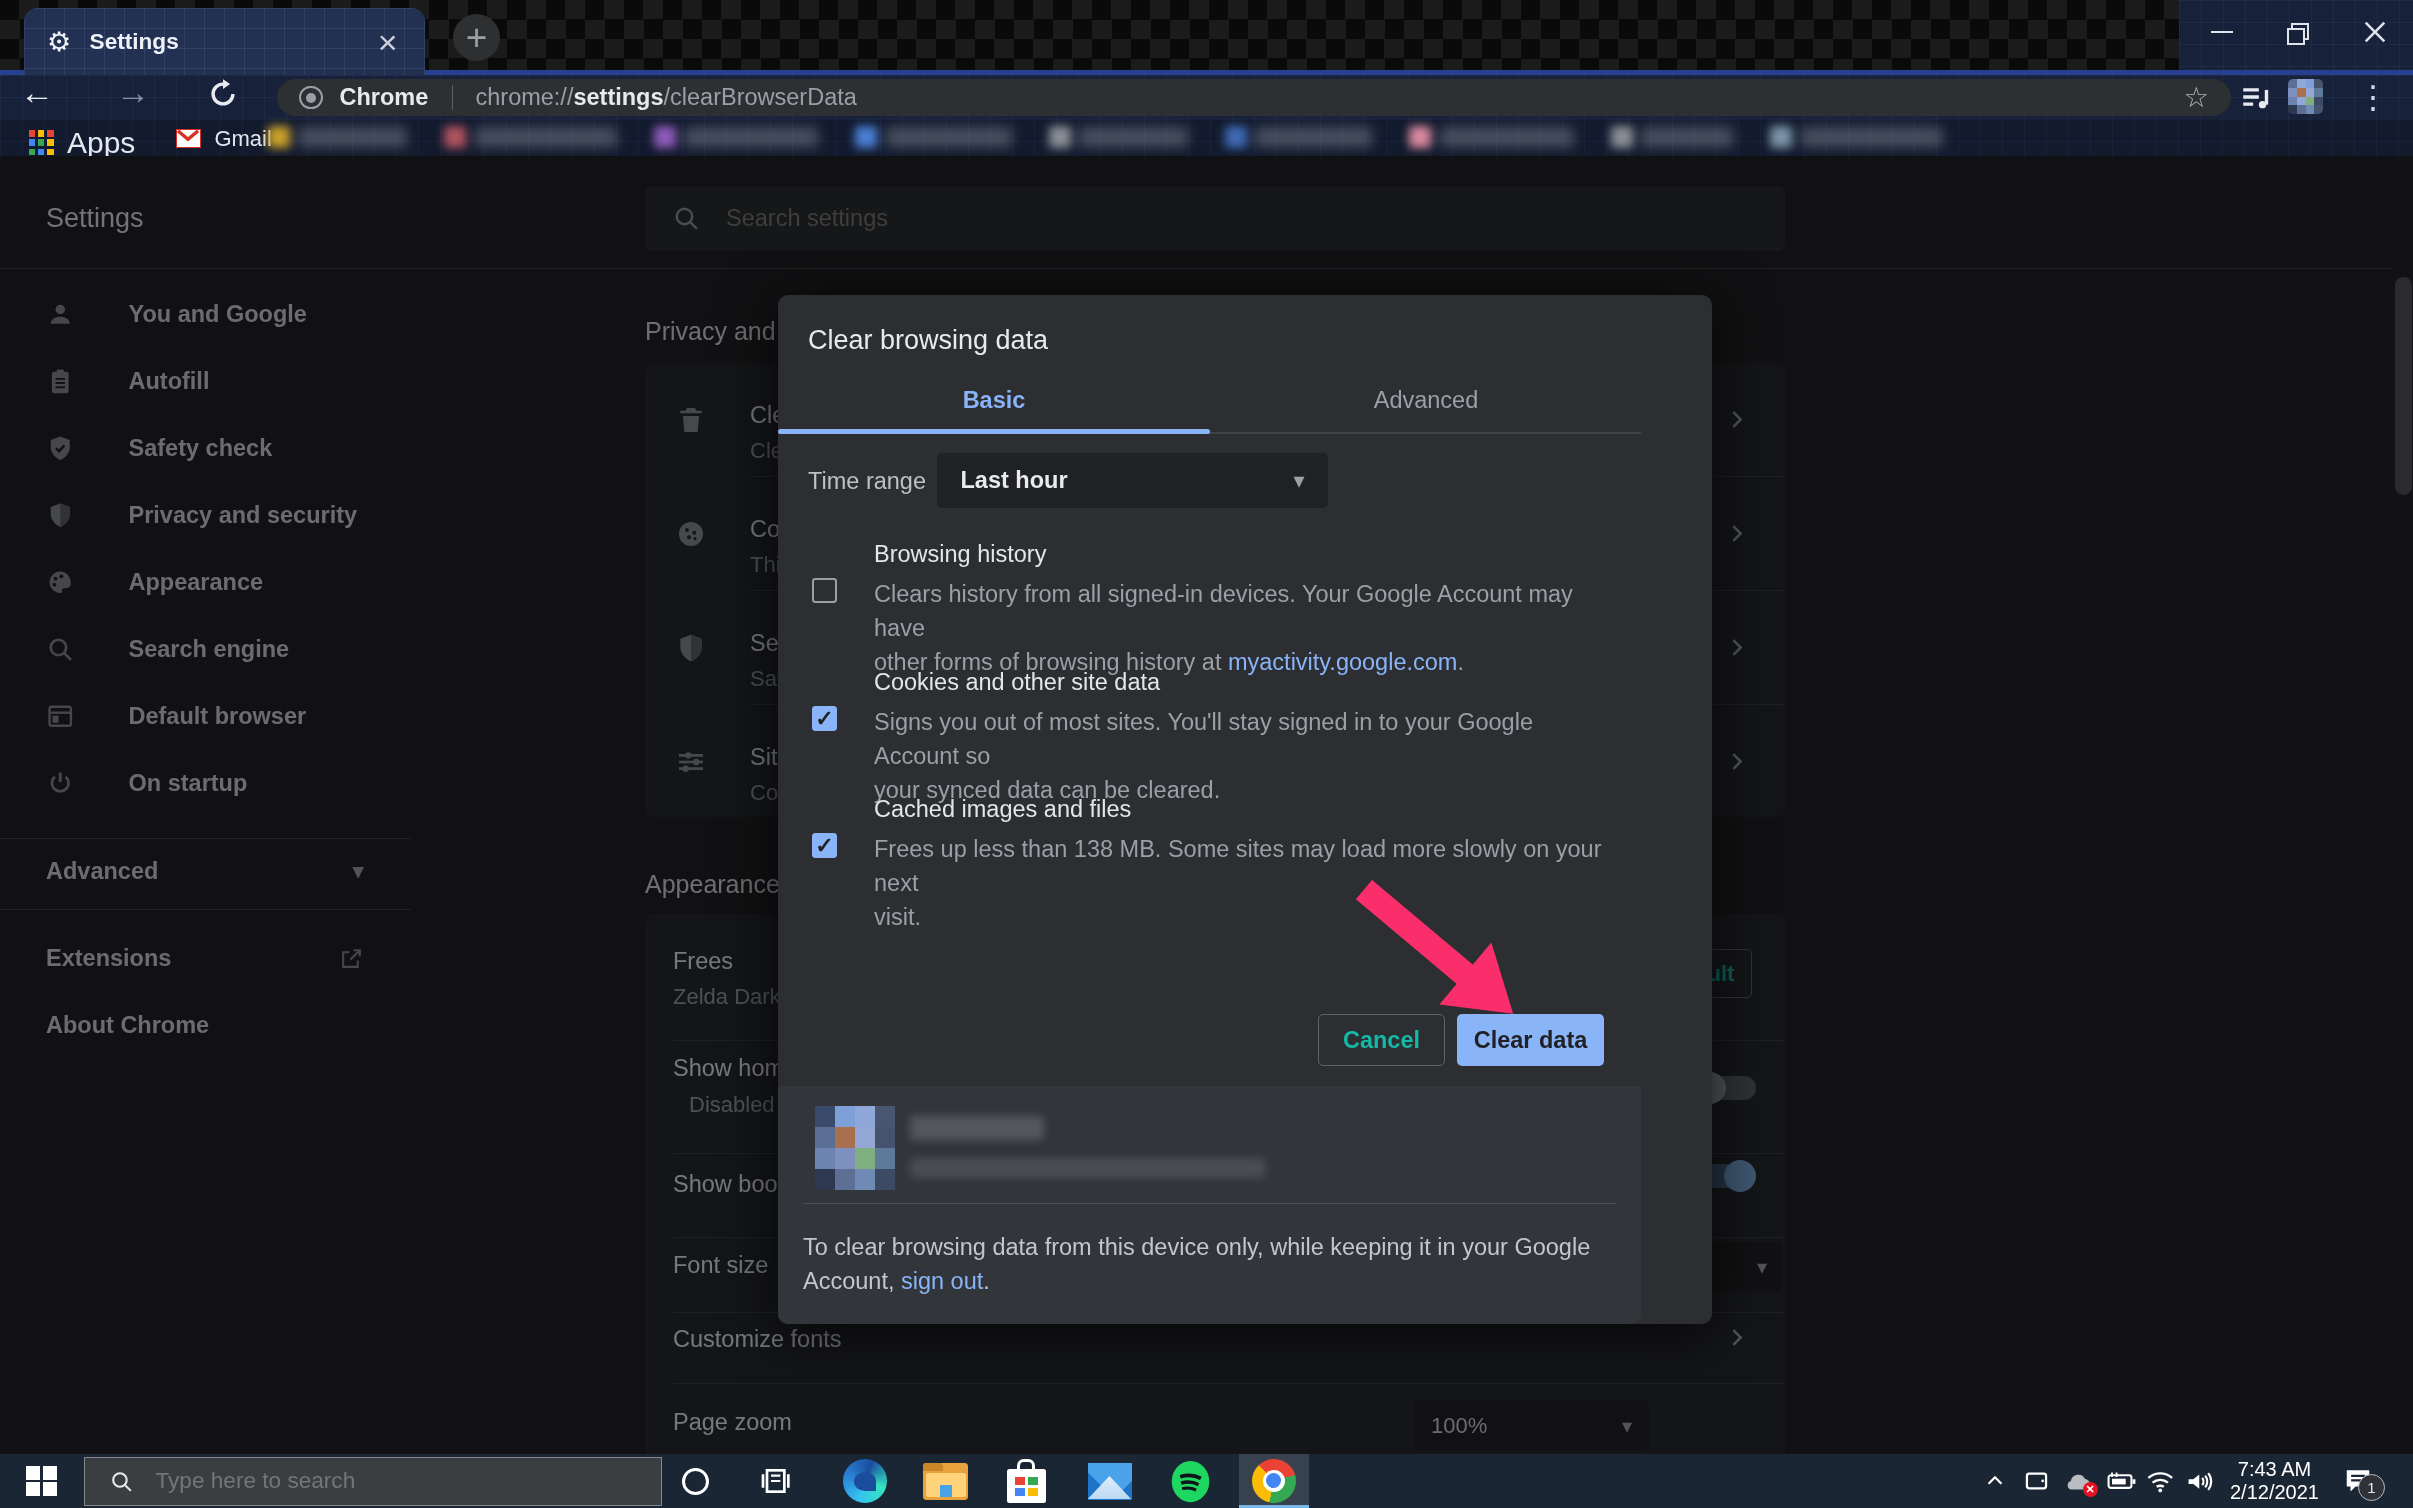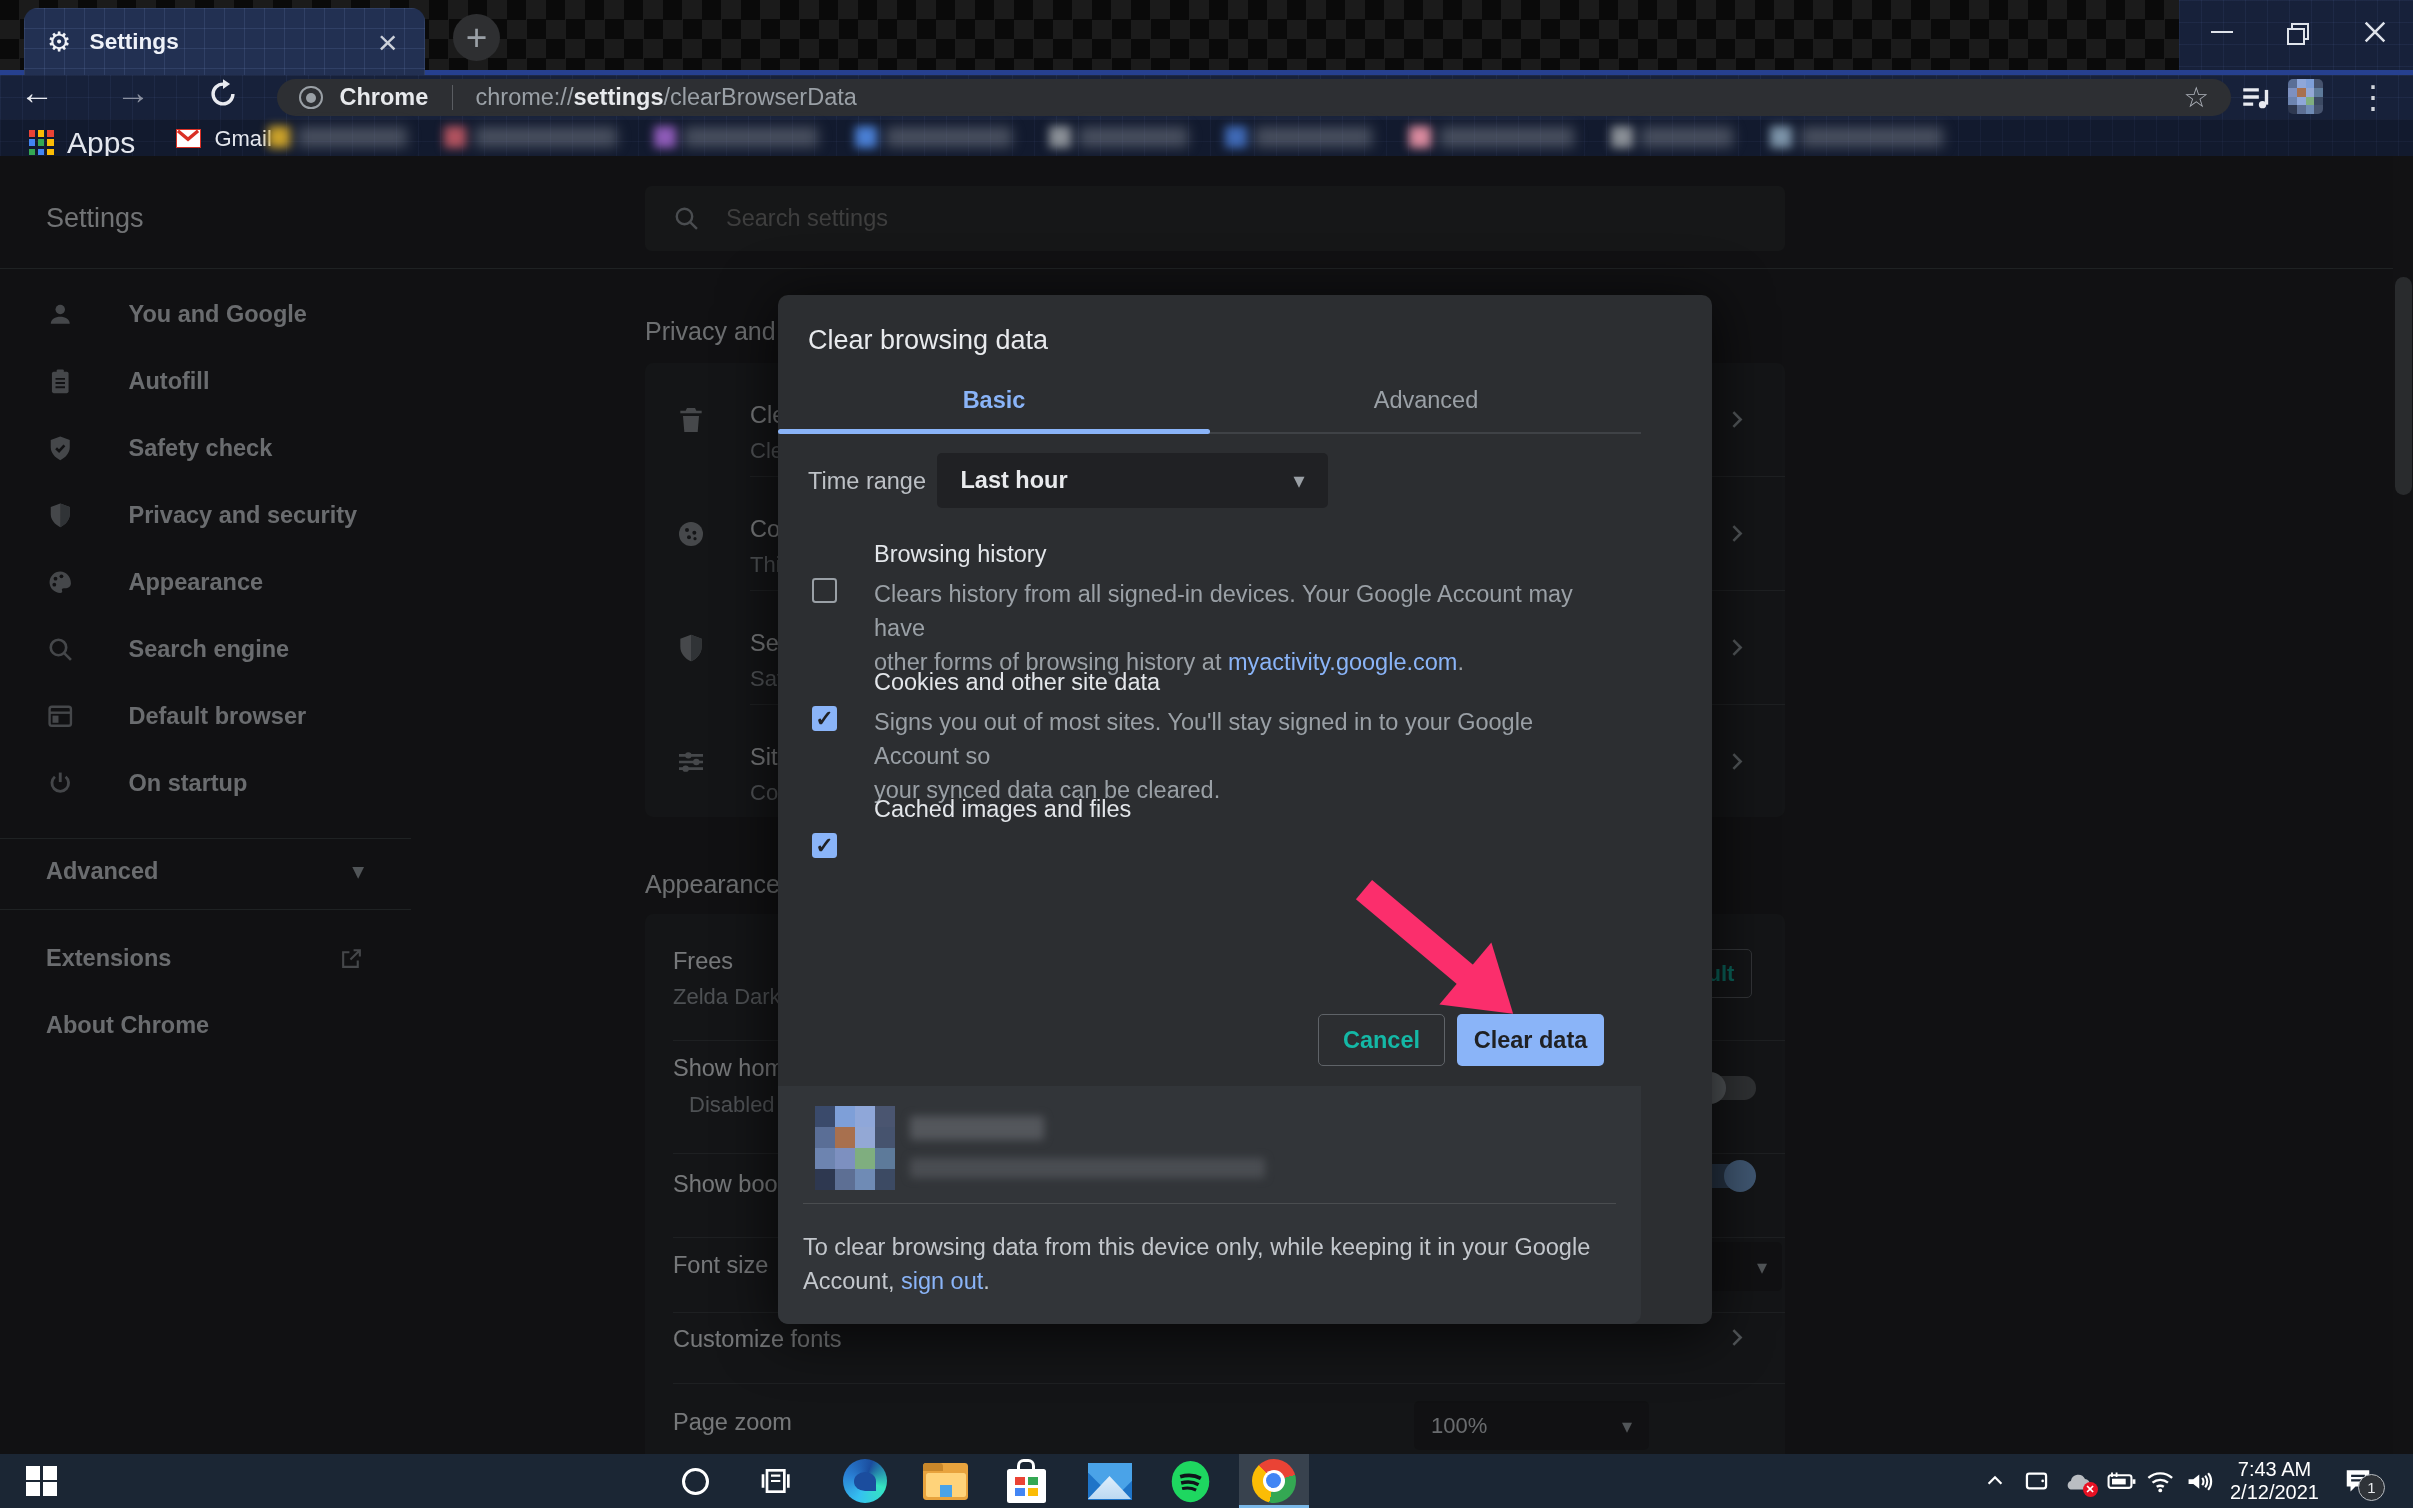--- a/index.html
+++ b/index.html
@@ -446,20 +446,24 @@
 
       <div class="abs checkbox checked" style="left:34px;top:411px;"></div>
       <span class="abs" style="left:96px;top:374px;font-size:23.5px;color:#e3e6ea;">Cookies and other site data</span>
       <div class="abs" style="left:96px;top:410px;width:737px;font-size:23.5px;line-height:34px;color:#9aa0a6;">
         <span>Signs you out of most sites. You'll stay signed in to your Google Account so</span><br>
         <span>your synced data can be cleared.</span>
       </div>
 
       <div class="abs checkbox checked" style="left:34px;top:538px;"></div>
       <span class="abs" style="left:96px;top:501px;font-size:23.5px;color:#e3e6ea;">Cached images and files</span>
+      <div class="abs" style="left:96px;top:537px;width:737px;font-size:23.5px;line-height:34px;color:#9aa0a6;">
+        <span>Frees up less than 138 MB. Some sites may load more slowly on your next</span><br>
+        <span>visit.</span>
+      </div>
 
       <button class="abs btn btn-ghost" style="left:540px;top:719px;width:127px;height:52px;">Cancel</button>
       <button class="abs btn btn-primary" style="left:679px;top:719px;width:147px;height:52px;">Clear data</button>
 
       <div class="abs" style="left:0;top:791px;width:863px;height:238px;background:#323539;border-radius:0 0 10px 10px;">
         <div class="abs mosaic" style="left:37px;top:20px;width:80px;height:84px;">
           <div style="background:#3a4a6b"></div>
             <div style="background:#7e9fd8"></div>
             <div style="background:#8fa7d9"></div>
             <div style="background:#4a5570"></div>
@@ -496,20 +500,27 @@
 
     <div class="abs tcell" style="left:6.7px;top:0;width:70px;height:54px;">
       <div style="display:grid;grid-template-columns:14.2px 14.2px;grid-template-rows:14.2px 14.2px;gap:2.5px;">
         <div style="background:#fff;"></div>
           <div style="background:#fff;"></div>
           <div style="background:#fff;"></div>
           <div style="background:#fff;"></div>
       </div>
     </div>
 
+    <div class="abs" style="left:84px;top:2.5px;width:578px;height:49px;background:#3b3e41;border:0.8px solid #83868a;box-sizing:border-box;display:flex;align-items:center;">
+      <svg width="25" height="25" viewBox="0 0 24 24" style="margin-left:23.5px;">
+        <circle cx="10.5" cy="10.5" r="6.5" fill="none" stroke="#e8e9ea" stroke-width="2"></circle>
+          <path d="M15.5 15.5 L21 21" stroke="#e8e9ea" stroke-width="2"></path>
+      </svg>
+      <input style="margin-left: 20px; flex: 1 1 0%; background: transparent; border: none; outline: none; font-size: 22.6px; color: rgb(232, 233, 234);" placeholder="Type here to search">
+    </div>
 
     <div class="abs tcell" style="left:662px;top:0;width:67px;height:54px;">
       <div style="width:27px;height:27px;border-radius:50%;border:3.4px solid #fff;box-sizing:border-box;"></div>
     </div>
 
     <div class="abs tcell" style="left:741px;top:0;width:67px;height:54px;">
       <svg width="32" height="32" viewBox="0 0 24 24">
         <rect x="6" y="4" width="13" height="16" fill="none" stroke="#fff" stroke-width="2"></rect>
         <path d="M3 7v10M22 7v10" stroke="#fff" stroke-width="2"></path>
         <path d="M9 8h7M9 12h7" stroke="#fff" stroke-width="1.6"></path>

